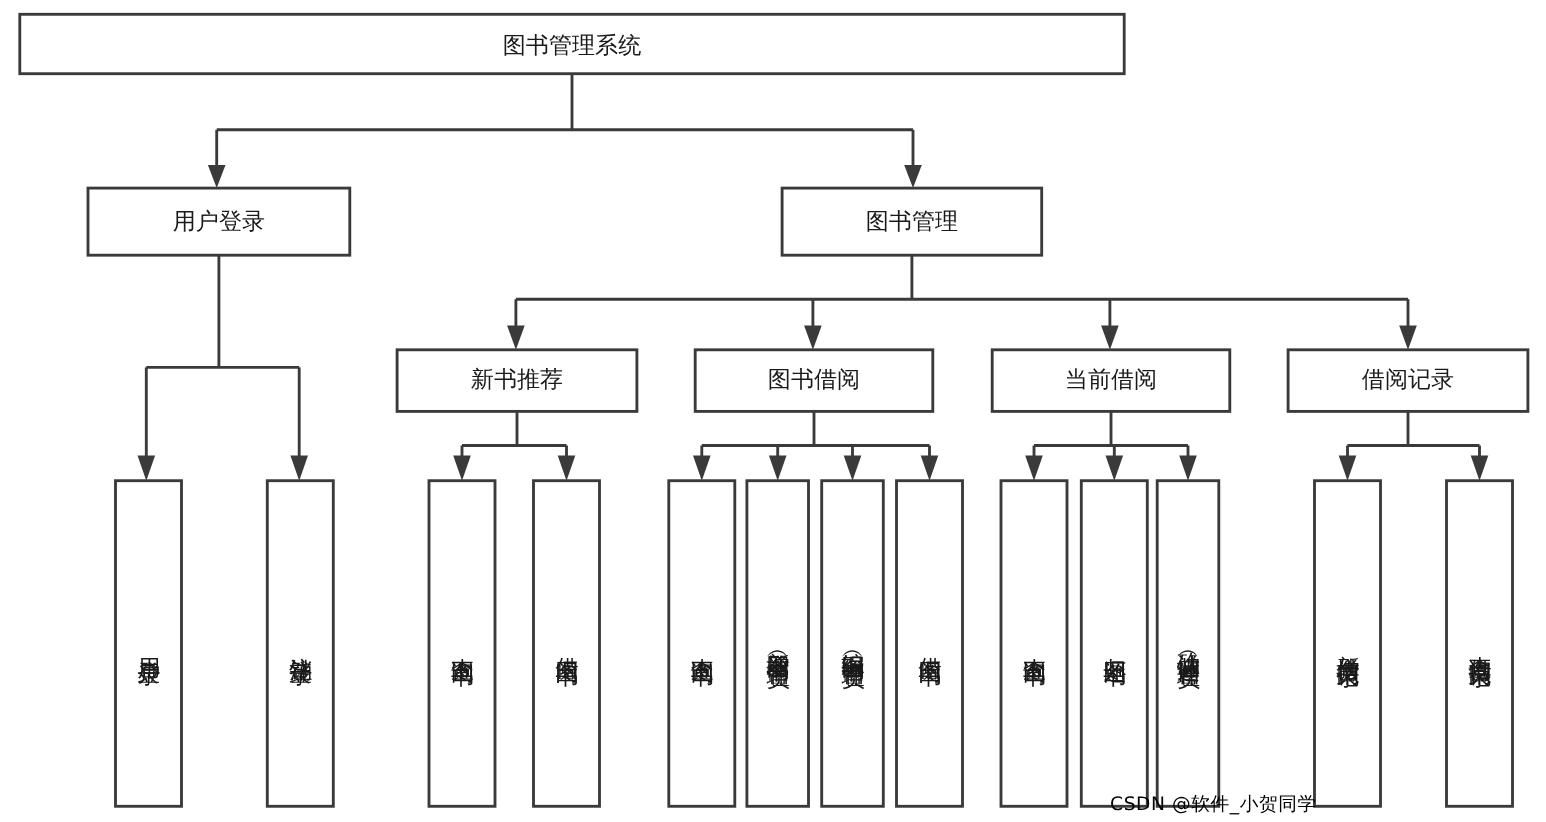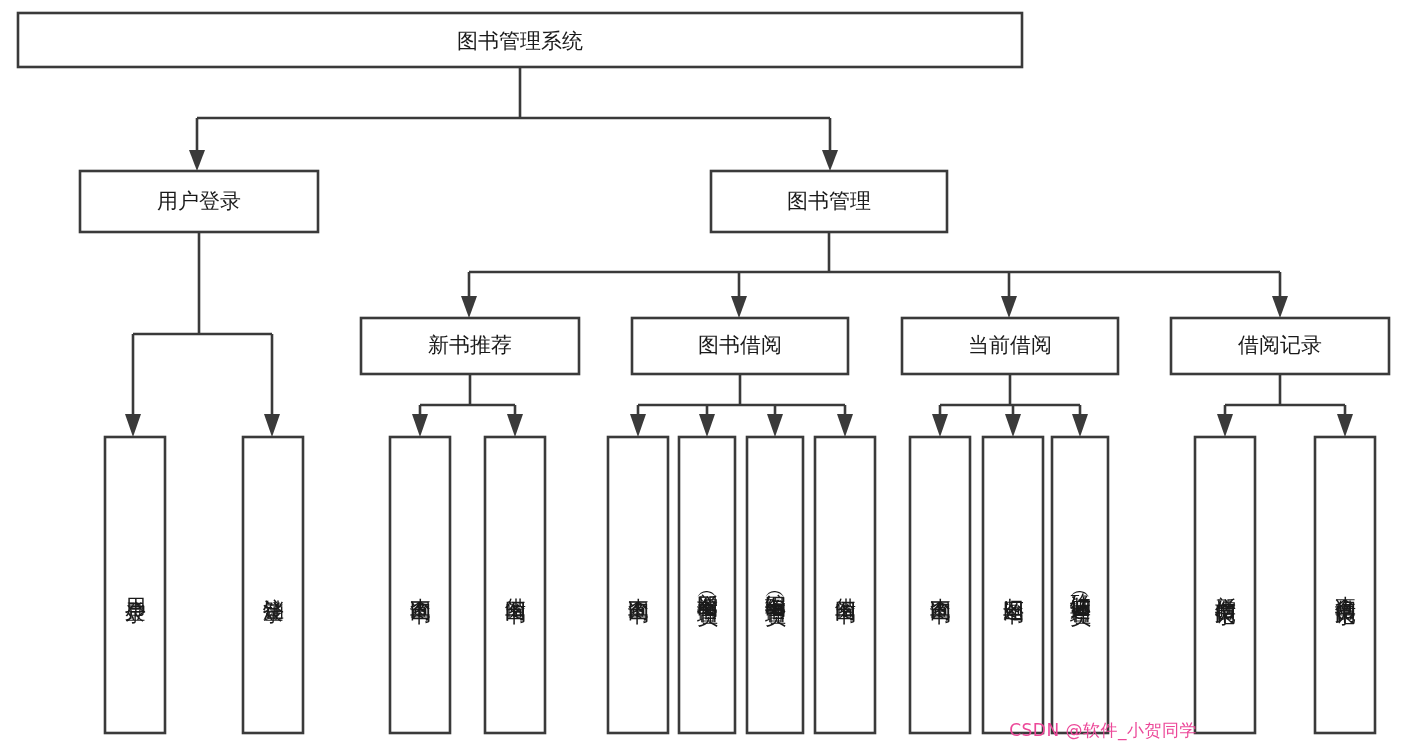--- a/index.html
+++ b/index.html
@@ -64,21 +64,21 @@
     align-items: center;
     justify-content: center;
     pointer-events: none;
   }
   .watermark {
     position: absolute;
     right: 6px;
     bottom: 5px;
     font-family: "DejaVu Sans", "Liberation Sans", sans-serif;
     font-size: 17px;
-    color: #ec4899;
+    color: #000000;
     white-space: nowrap;
     letter-spacing: 0.5px;
   }
 </style>
 </head>
 <body>
 
 <div id="diagram-root">
 
   <svg id="tree-svg" viewBox="0 0 1405 747">

